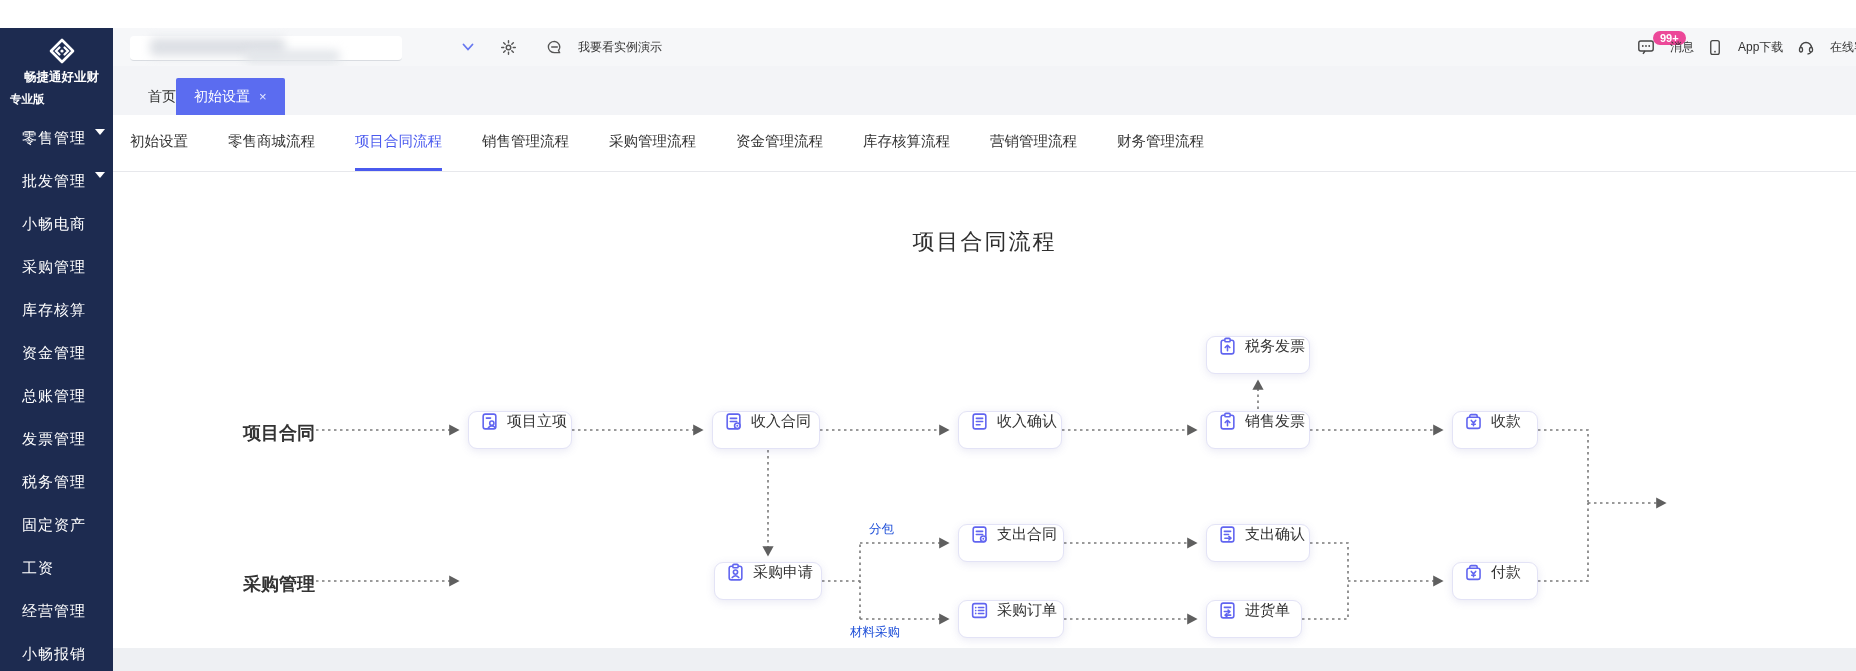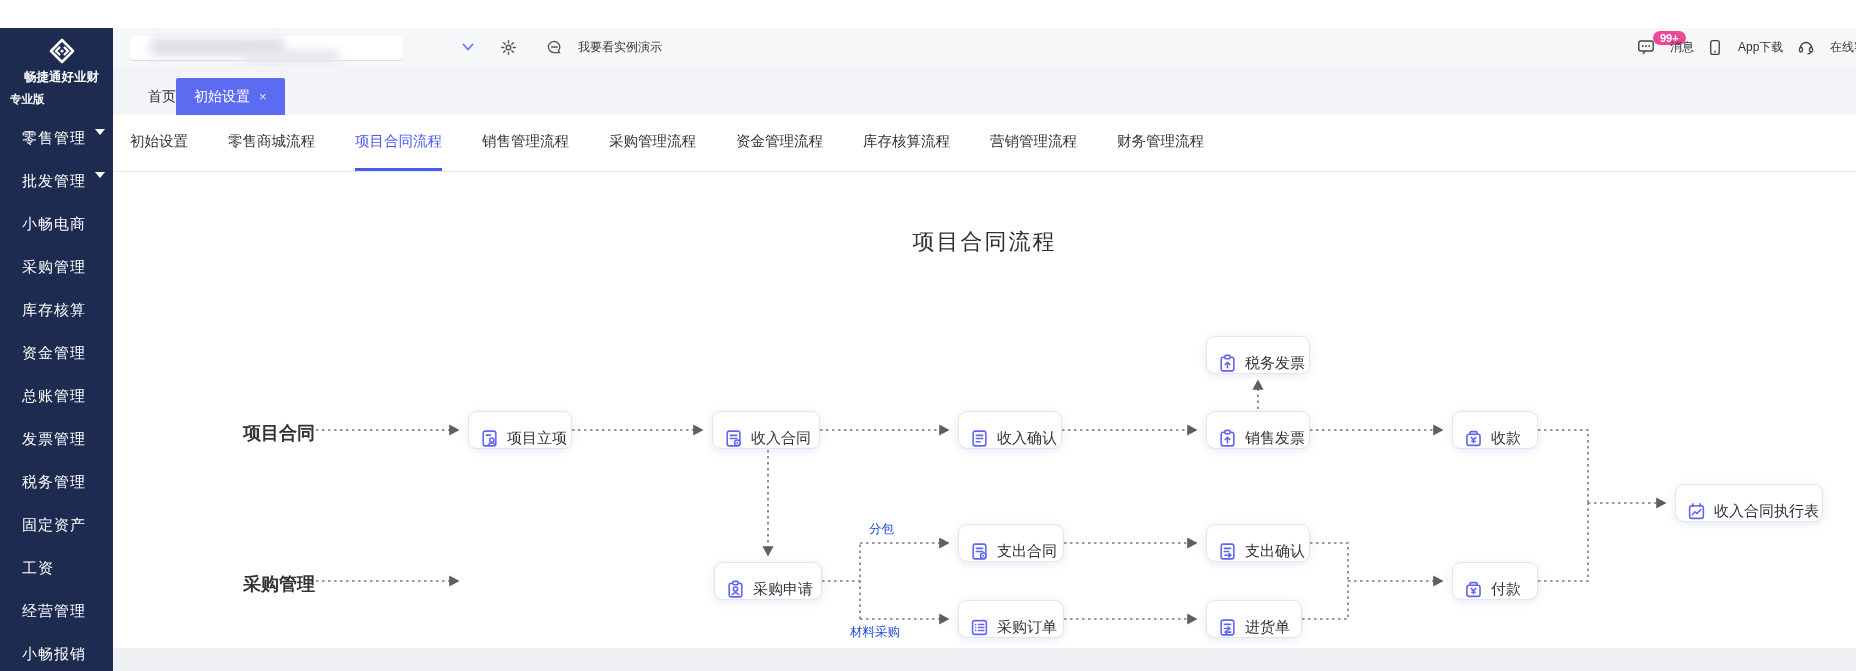--- a/index.html
+++ b/index.html
@@ -45,21 +45,21 @@
   .ftab{display:flex;align-items:center;font-size:14.5px;color:#333;cursor:pointer;
         border-bottom:3px solid transparent;box-sizing:border-box;white-space:nowrap;}
   .ftab.active{color:#4a5aee;border-bottom-color:#4a5aee;font-weight:500;}
   
   .content{position:absolute;left:113px;top:172px;width:1743px;height:476px;background:#fff;}
   .flow-title{position:absolute;left:0;top:55px;width:100%;text-align:center;font-size:22px;
               font-weight:500;color:#2f2f2f;letter-spacing:2px;}
   .lane-label{position:absolute;font-size:18px;font-weight:bold;color:#333;white-space:nowrap;}
   .wires{position:absolute;left:0;top:0;pointer-events:none;}
   .node{position:absolute;height:38px;background:#fff;border:1px solid #e3e3f6;border-radius:9px;
-        box-shadow:0 2px 9px rgba(100,100,180,.14);display:flex;align-items:flex-end;gap:8px;
+        box-shadow:0 2px 9px rgba(100,100,180,.14);display:flex;align-items:flex-start;gap:8px;
         padding:0 11px;box-sizing:border-box;font-size:15px;color:#333;cursor:pointer;white-space:nowrap;}
   .ni{width:19px;height:19px;flex:0 0 auto;}
   .edge-label{position:absolute;font-size:12.5px;color:#1d4ed8;white-space:nowrap;}
   .bottomstrip{position:absolute;left:113px;top:648px;width:1743px;height:23px;background:#eef0f3;}
   svg{display:block;}
 </style>
 </head>
 <body>
 
 <div class="topstrip"></div>
@@ -308,29 +308,20 @@
   <div class="node" style="left:1339px;top:239px;width:86px">
     <svg class="ni" viewBox="0 0 18 18">
         <g fill="none" stroke="#6165f0" stroke-width="1.5" stroke-linecap="round" stroke-linejoin="round">
           <rect x="2.8" y="5" width="12.4" height="10.5" rx="2"></rect>
           <path d="M5.5 5 V3.8 a1.3 1.3 0 0 1 1.3-1.3 h4.4 a1.3 1.3 0 0 1 1.3 1.3 V5"></path>
           <path d="M6.9 8 L9 10.3 L11.1 8 M9 10.3 V13 M7.3 11.6 h3.4"></path>
         </g>
       </svg>
     <span>收款</span>
   </div>
-  <div class="node" style="left:1562px;top:312px;width:148px">
-    <svg class="ni" viewBox="0 0 18 18">
-        <g fill="none" stroke="#6165f0" stroke-width="1.5" stroke-linecap="round" stroke-linejoin="round">
-          <rect x="2.5" y="3.5" width="13" height="12" rx="2"></rect>
-          <path d="M5.5 1.8 V4.2 M12.5 1.8 V4.2 M5 12 L7.5 9.3 L9.5 10.8 L13 7.3"></path>
-        </g>
-      </svg>
-    <span>收入合同执行表</span>
-  </div>
   <div class="node" style="left:845px;top:352px;width:106px">
     <svg class="ni" viewBox="0 0 18 18">
         <g fill="none" stroke="#6165f0" stroke-width="1.5" stroke-linecap="round">
           <rect x="3" y="2" width="12" height="14" rx="2"></rect>
           <path d="M6 6 h6 M6 9 h6"></path>
           <circle cx="12.6" cy="13" r="2.6" fill="#fff"></circle>
           <circle cx="12.6" cy="13" r=".9" fill="#6165f0" stroke="none"></circle>
         </g>
       </svg>
     <span>支出合同</span>

